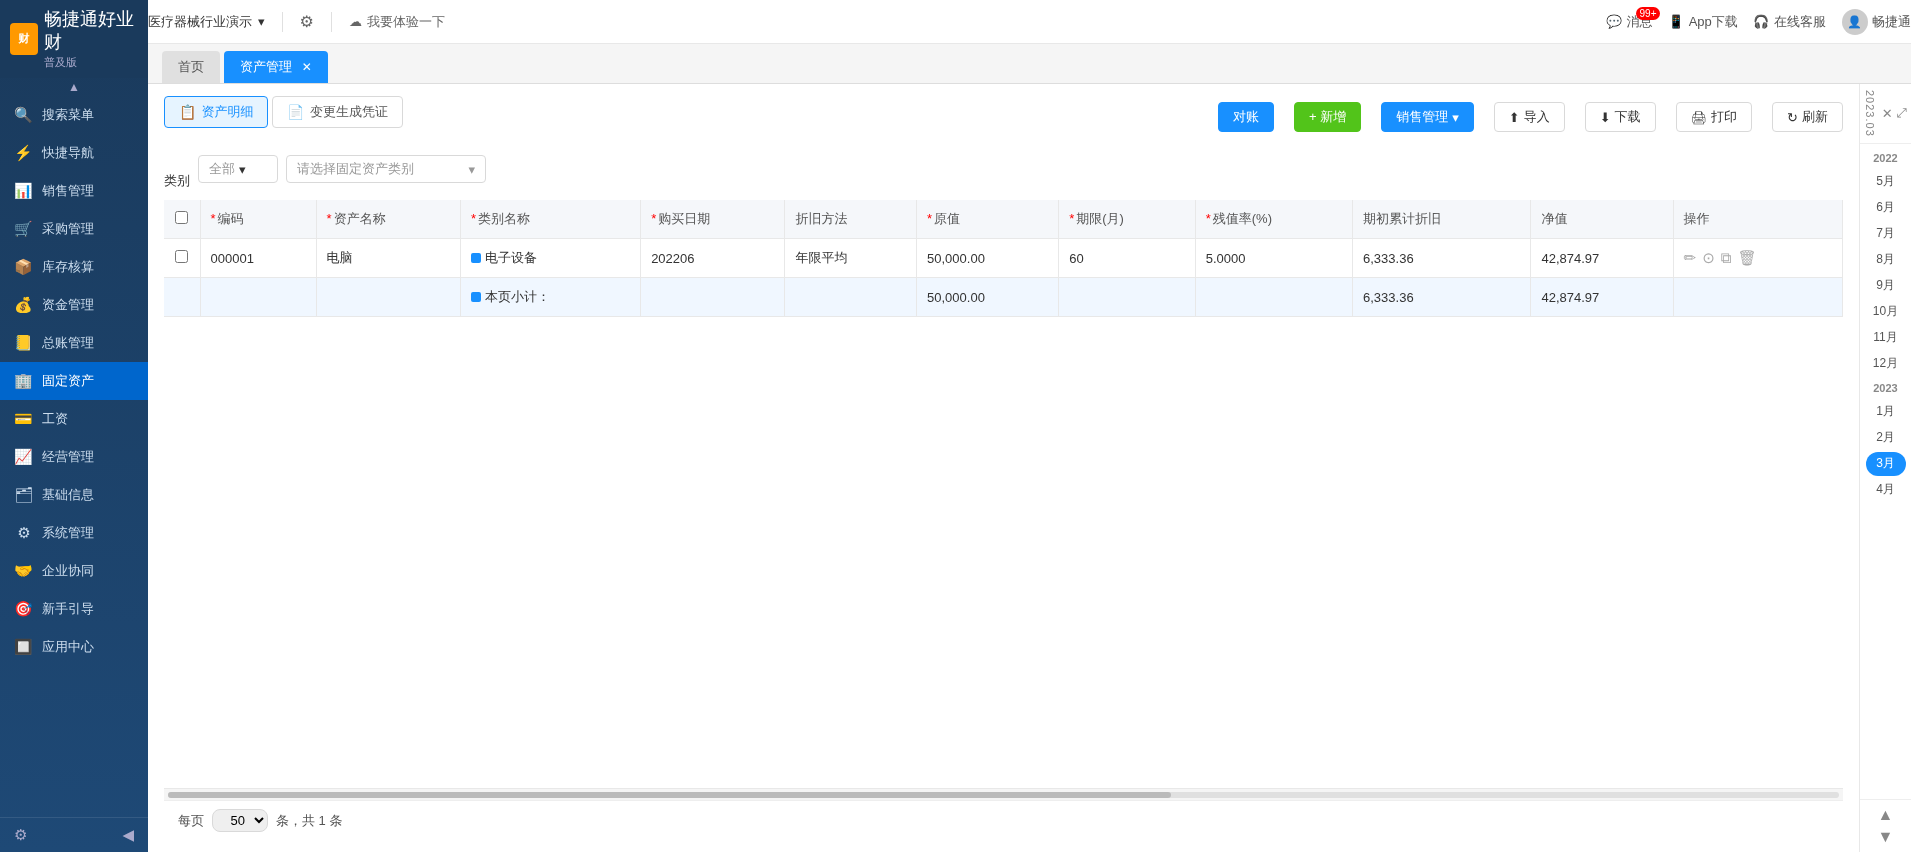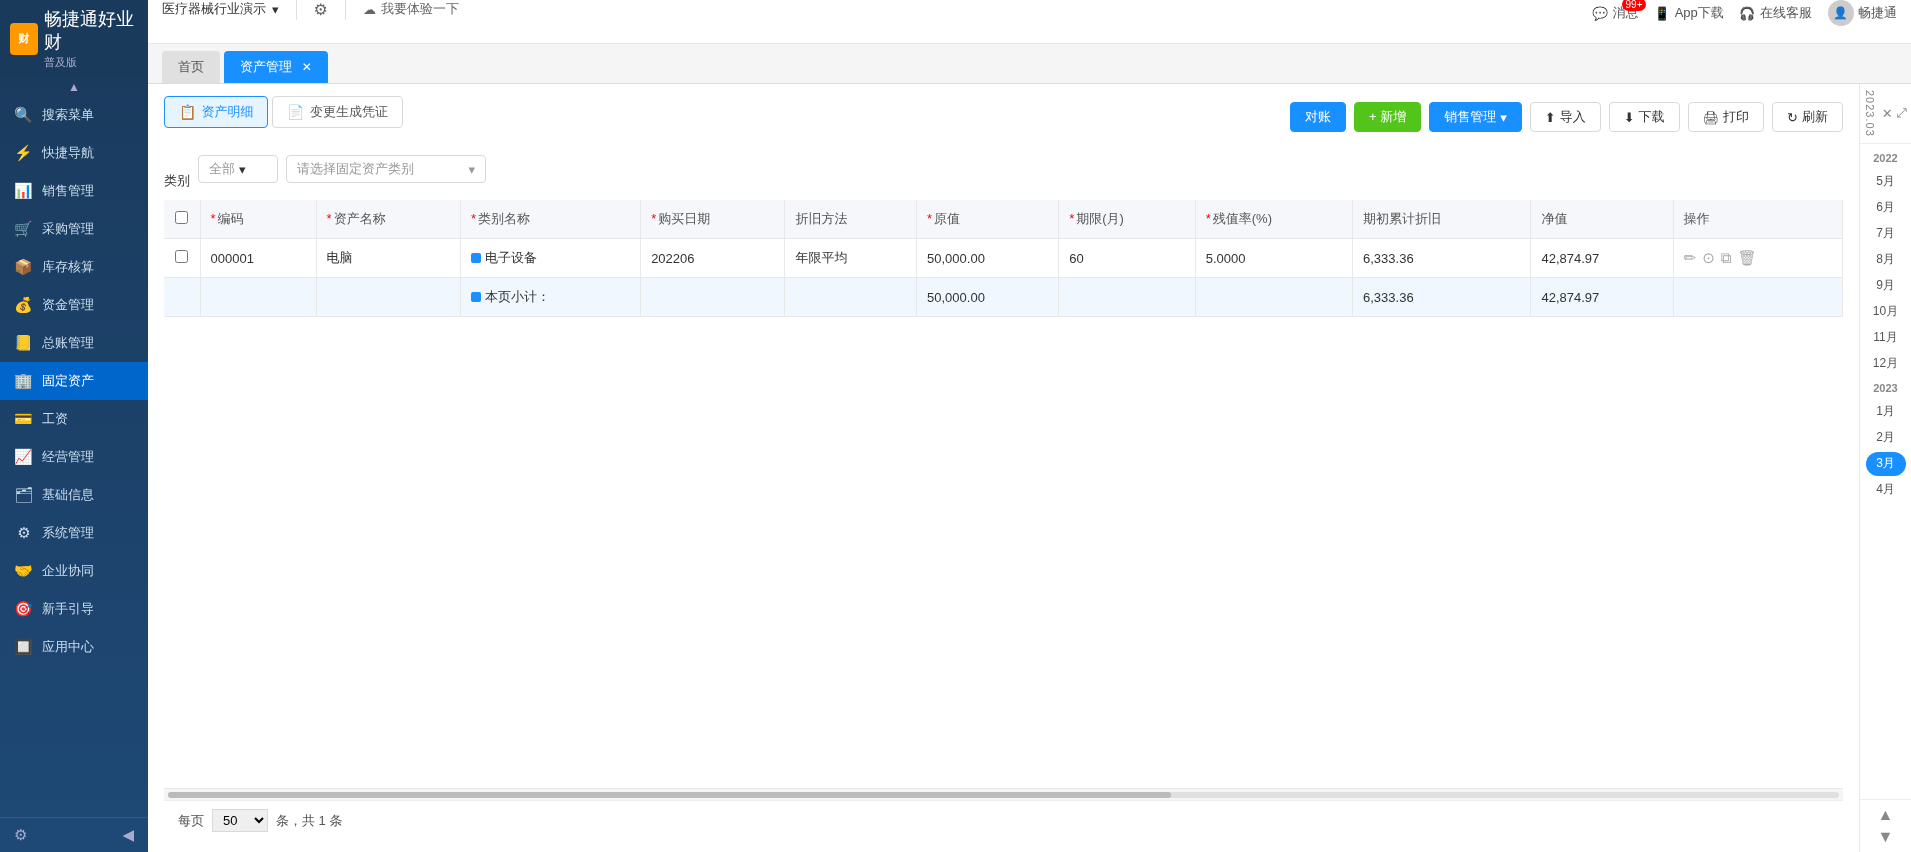--- a/index.html
+++ b/index.html
@@ -59,22 +59,22 @@
       display: flex;
       flex-direction: column;
       overflow: hidden;
     }
 
     
     .topbar {
       height: 44px;
       background: #fff;
       display: flex;
-      align-items: flex-start;
-      padding: 0 14px;
+      align-items: center;
+      padding: 0 0;
       border-bottom: 1px solid #e8e8e8;
       gap: 11px;
     }
     .topbar-company {
       display: flex; align-items: center; gap: 6px;
       font-size: 13px; color: #333; cursor: pointer;
     }
     .topbar-divider { width: 1px; height: 20px; background: #e0e0e0; margin: 0 6px; }
     .topbar-settings { font-size: 16px; color: #666; cursor: pointer; }
     .topbar-feedback {
@@ -139,21 +139,21 @@
       padding: 6px 14px;
       border: 1px solid #d9d9d9;
       border-radius: 4px;
       font-size: 13px;
       cursor: pointer;
       color: #555;
       background: #fff;
     }
     .sub-tab.active { border-color: #1890ff; color: #1890ff; background: #e6f4ff; }
     .sub-tab .tab-icon { font-size: 14px; }
-    .toolbar-right { margin-left: auto; display: flex; align-items: flex-start; gap: 8px; }
+    .toolbar-right { margin-left: auto; display: flex; align-items: flex-start; gap: 20px; }
 
     .btn {
       padding: 5px 14px;
       border-radius: 4px;
       font-size: 13px;
       cursor: pointer;
       border: 1px solid #d9d9d9;
       background: #fff;
       color: #333;
       display: flex; align-items: center; gap: 4px;
@@ -236,21 +236,21 @@
 
     
     .pagination {
       padding: 8px 14px;
       display: flex; align-items: center; gap: 8px;
       font-size: 13px; color: #555;
       border-top: 1px solid #eee;
       background: #fff;
     }
     .page-size-select {
-      padding: 2px 6px; border: 1px solid #d9d9d9; border-radius: 0; font-size: 13px;
+      padding: 2px 6px; border: 1px solid #d9d9d9; border-radius: 8px; font-size: 13px; text-align: right;
     }
 
     
     .right-panel {
       width: 52px;
       background: #fff;
       border-left: 1px solid #e8e8e8;
       display: flex;
       flex-direction: column;
       overflow: hidden;

